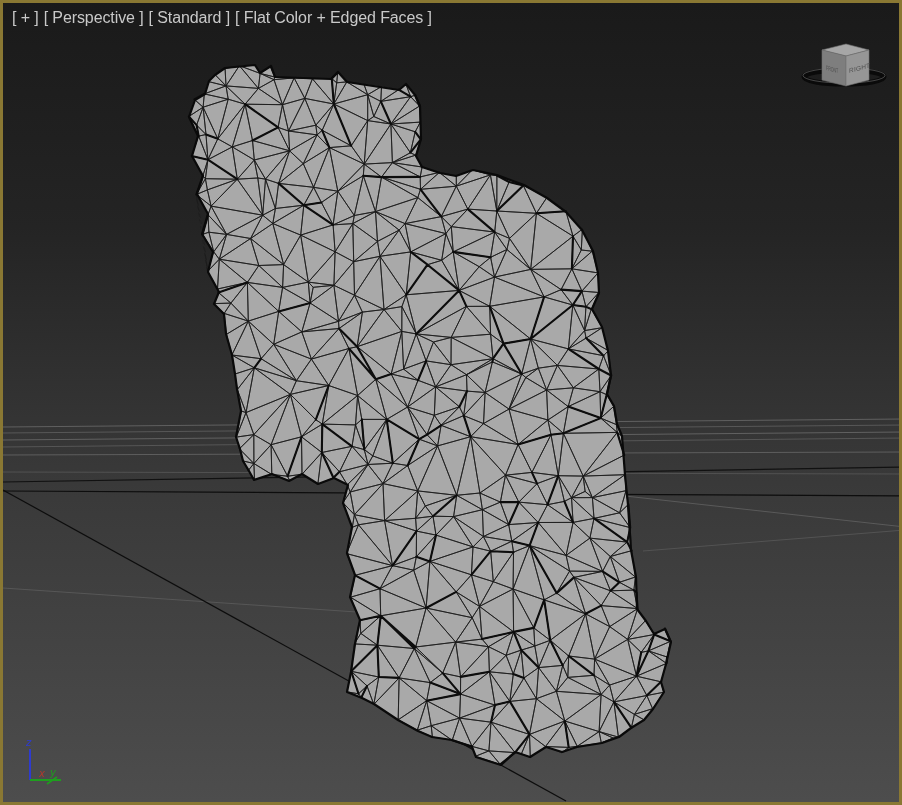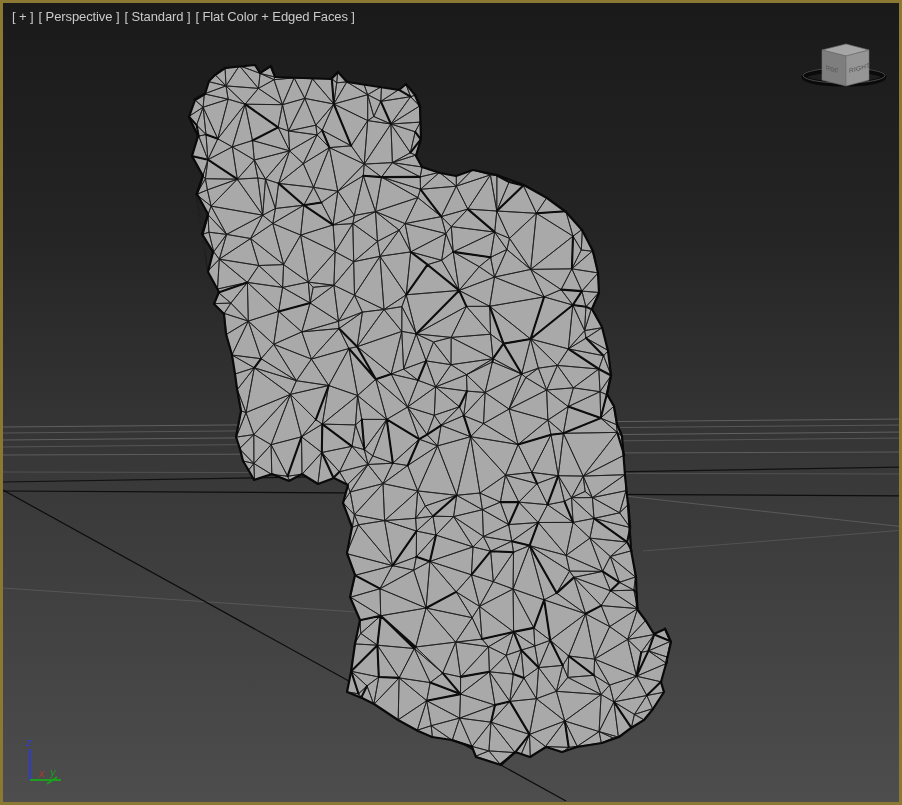--- a/index.html
+++ b/index.html
@@ -7,21 +7,21 @@
     position:relative;
     width:902px;height:805px;
     box-sizing:border-box;
     border:3px solid #8a7833;
     background:linear-gradient(180deg,#1a1a1a 0%,#242424 28%,#383838 58%,#4d4d4d 100%);
     overflow:hidden;
     font-family:"Liberation Sans",sans-serif;
   }
   .vp-label{
     position:absolute;left:9px;top:6px;
-    font-size:13px;letter-spacing:-0.1px;
+    font-size:16px;letter-spacing:-0.1px;
     color:#c9c9c9;
     user-select:none;
     z-index:5;
   }
   .vp-label span{margin-right:5px;cursor:pointer;}
   #scene{position:absolute;left:0;top:0;}
 </style>
 </head>
 <body>
 

